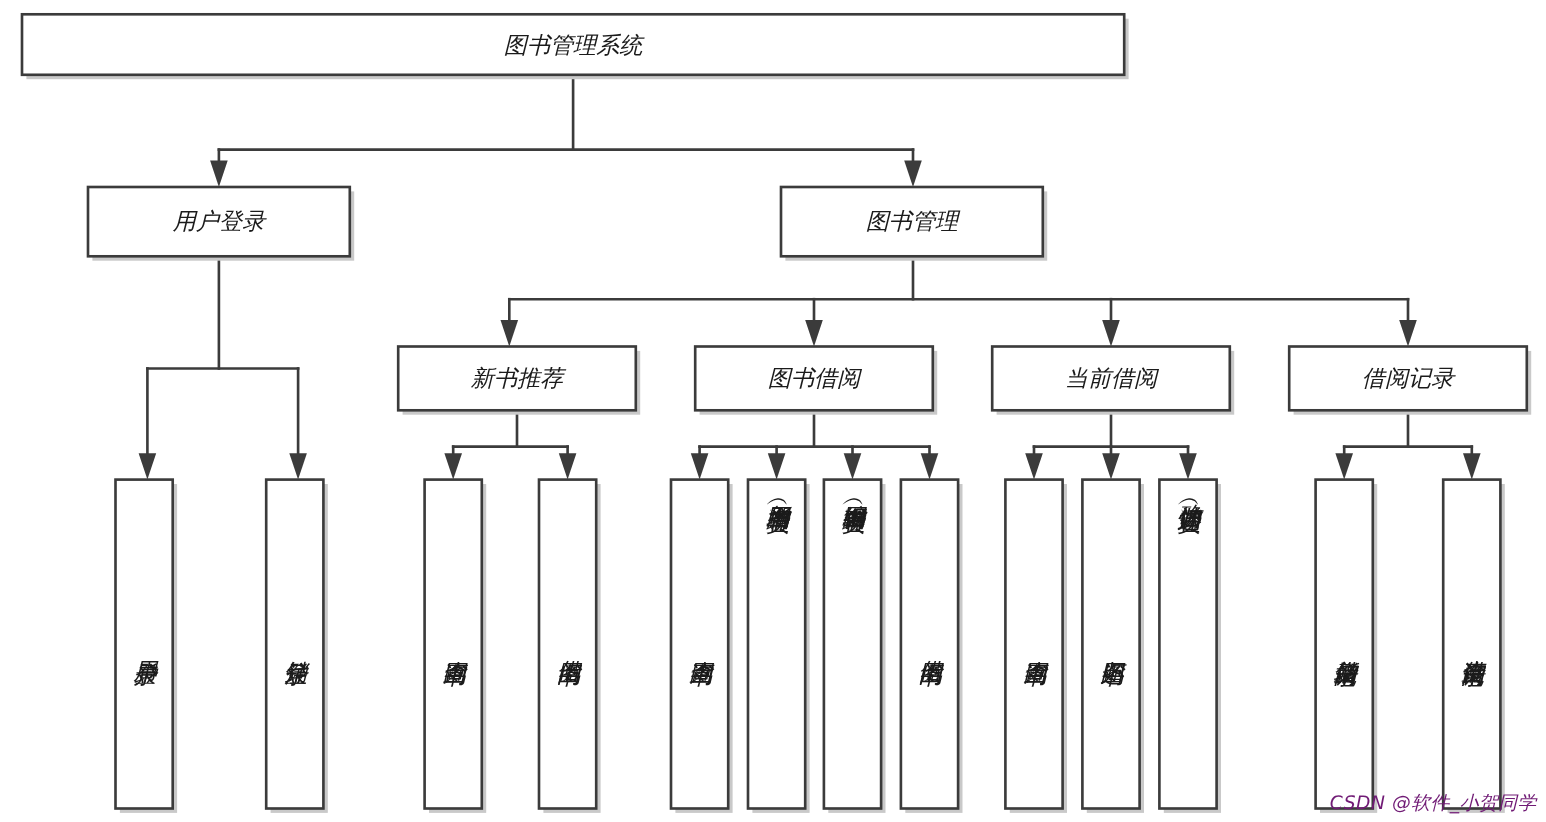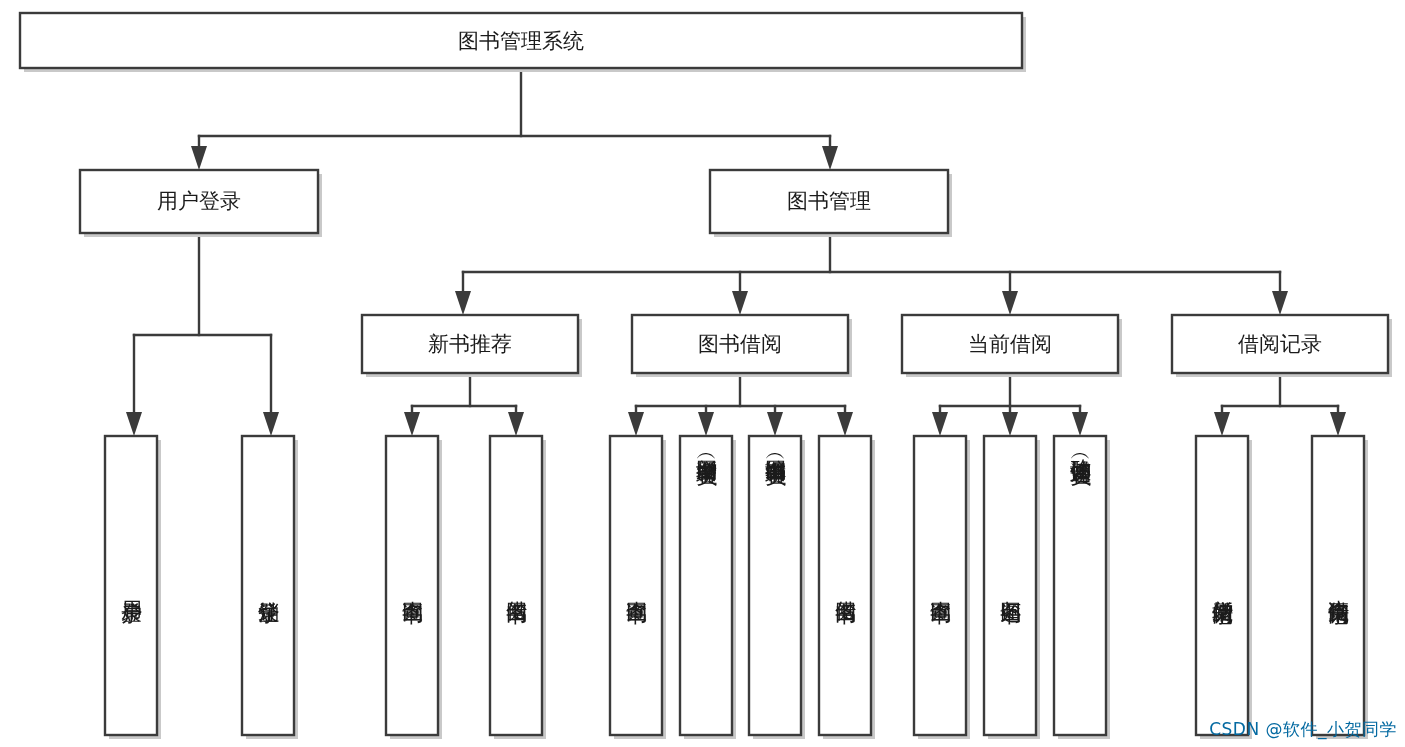--- a/index.html
+++ b/index.html
@@ -11,20 +11,21 @@
     width: 1405px;
     height: 747px;
     font-family: "DejaVu Sans", "Liberation Sans", sans-serif;
     overflow: hidden;
     position: relative;
   }
   #diagram-root {
     position: relative;
     width: 1405px;
     height: 747px;
+    font-style: italic;
   }
   svg#tree-svg {
     position: absolute;
     top: 0;
     left: 0;
     width: 1405px;
     height: 747px;
     display: block;
   }
   .node-box {
@@ -67,21 +68,21 @@
     justify-content: center;
     white-space: nowrap;
     pointer-events: none;
   }
   #watermark {
     position: absolute;
     right: 8px;
     bottom: 6px;
     font-family: "DejaVu Sans", "Liberation Sans", sans-serif;
     font-size: 17px;
-    color: #0369a1;
+    color: #701a75;
     letter-spacing: 0.5px;
     user-select: none;
   }
 </style>
 </head>
 <body>
 
 <div id="diagram-root">
 
   <svg id="tree-svg" viewBox="0 0 1405 747">

